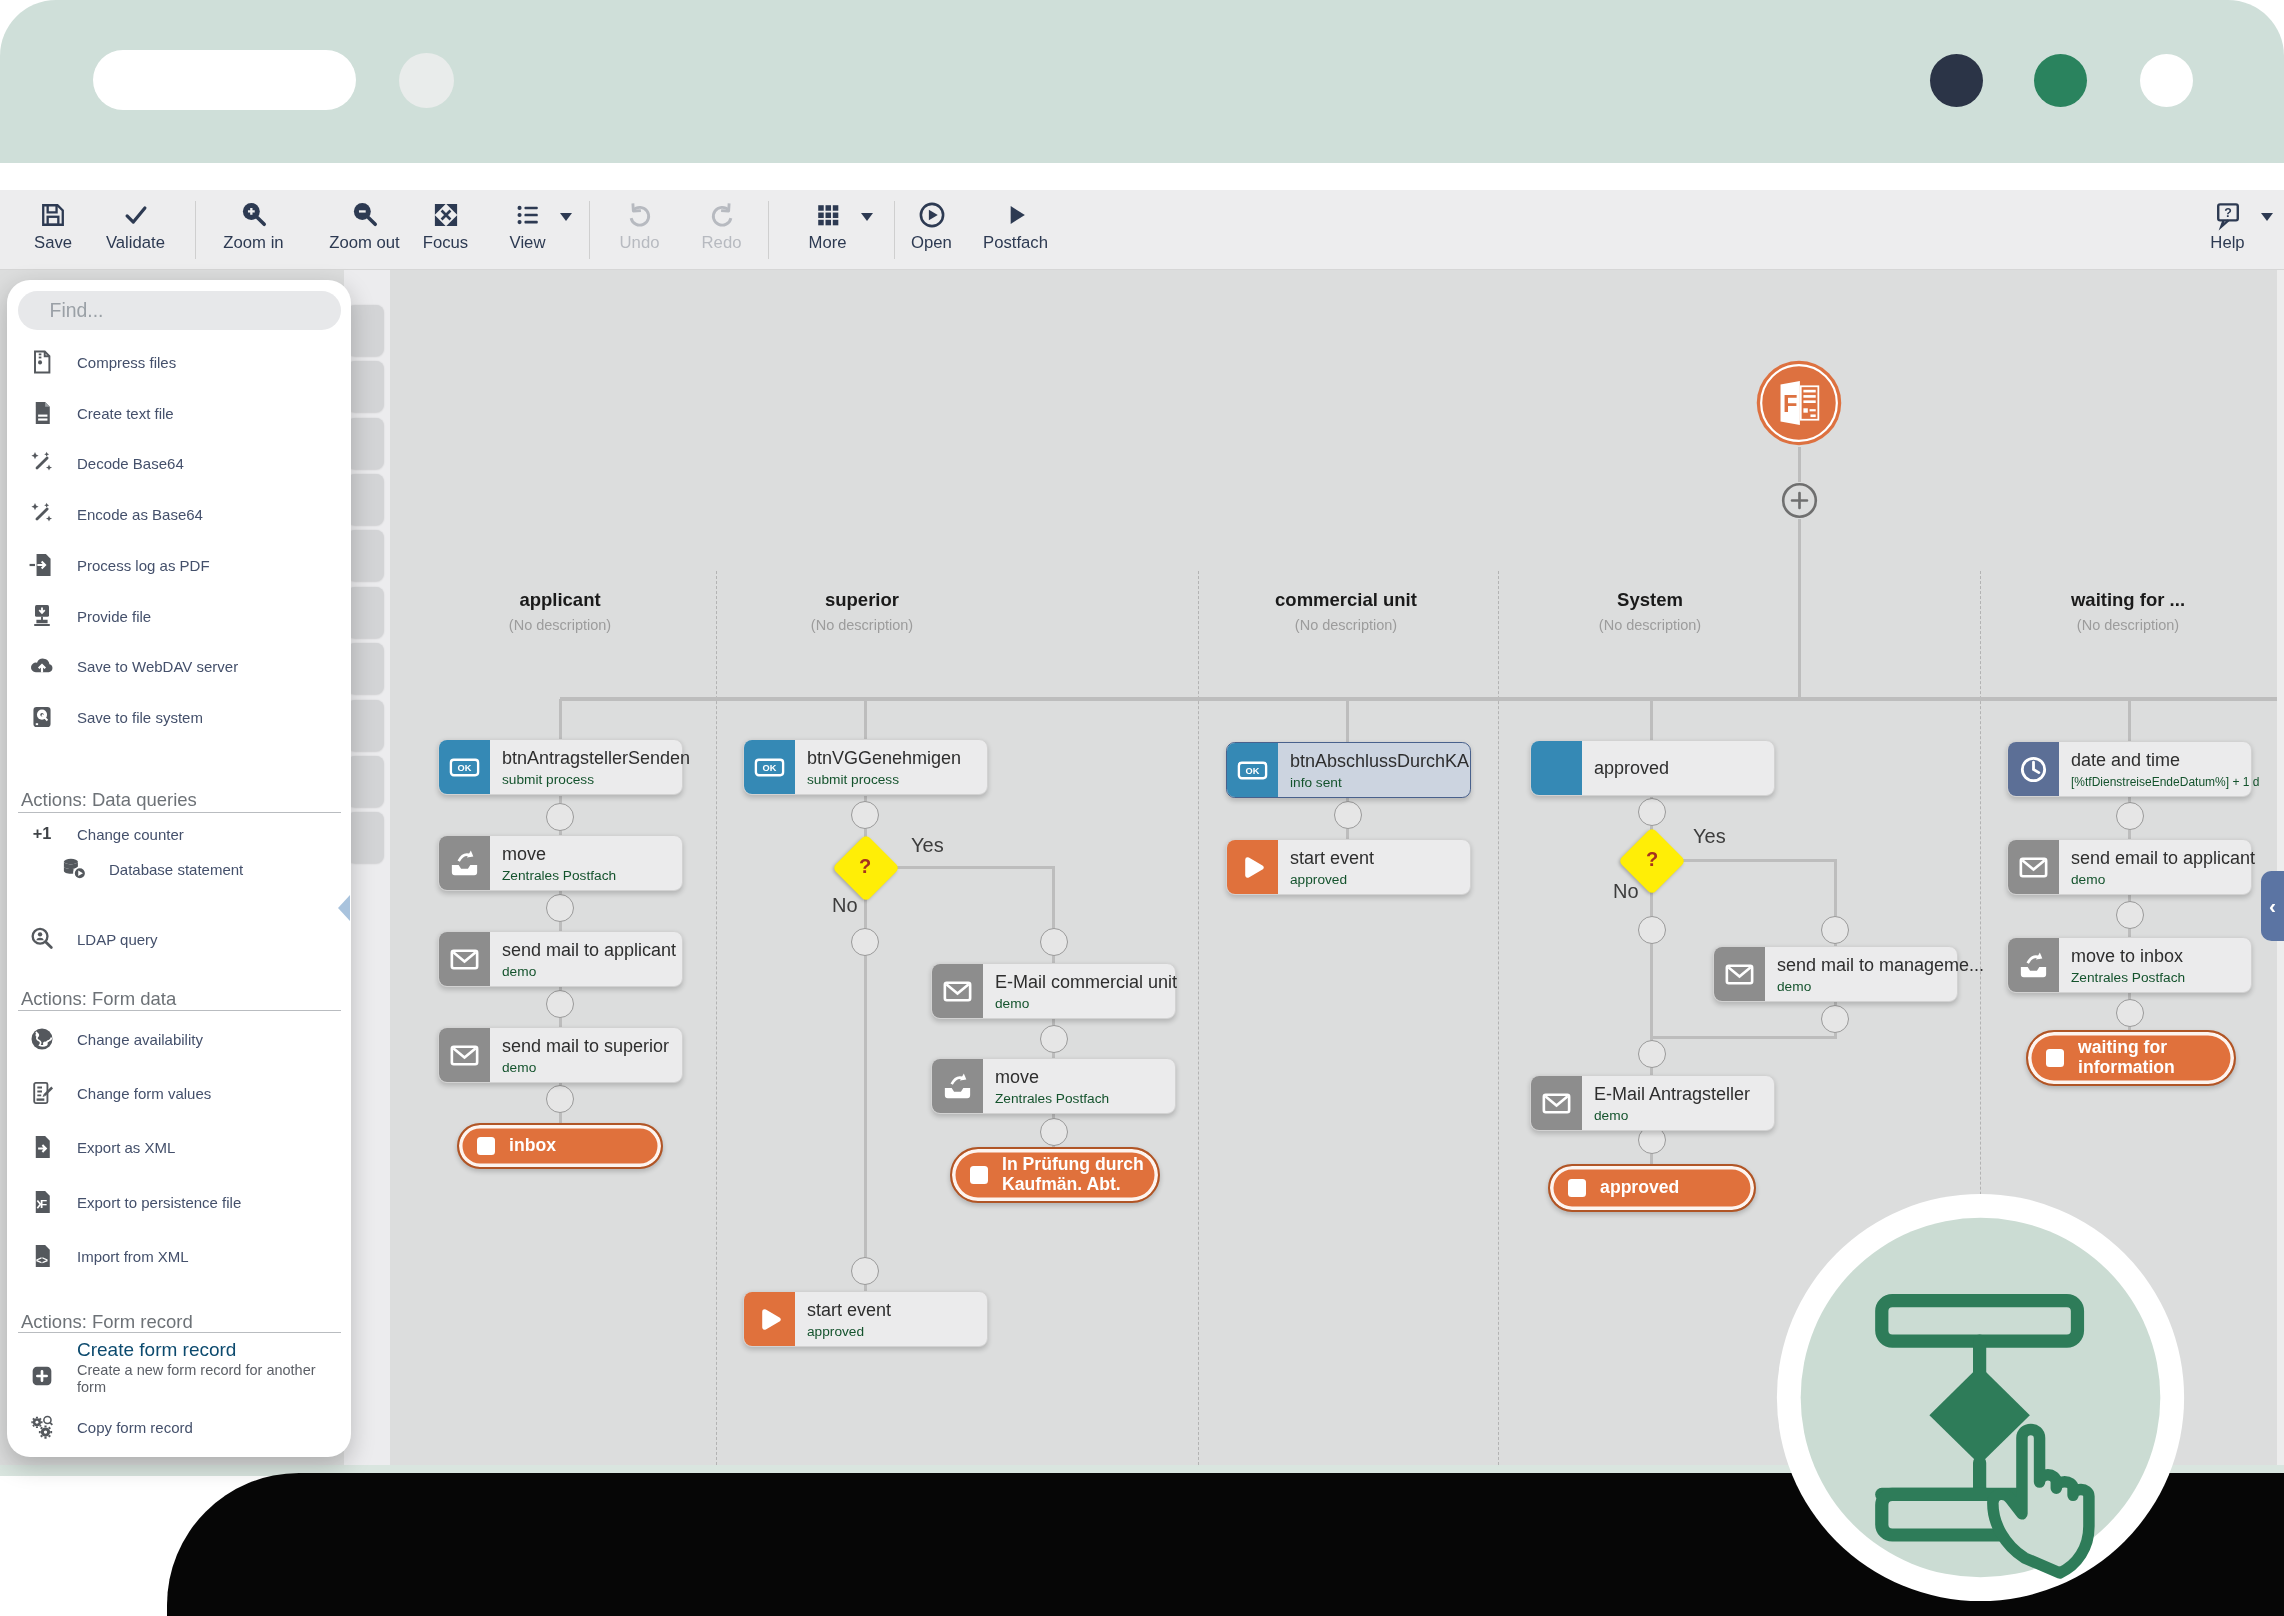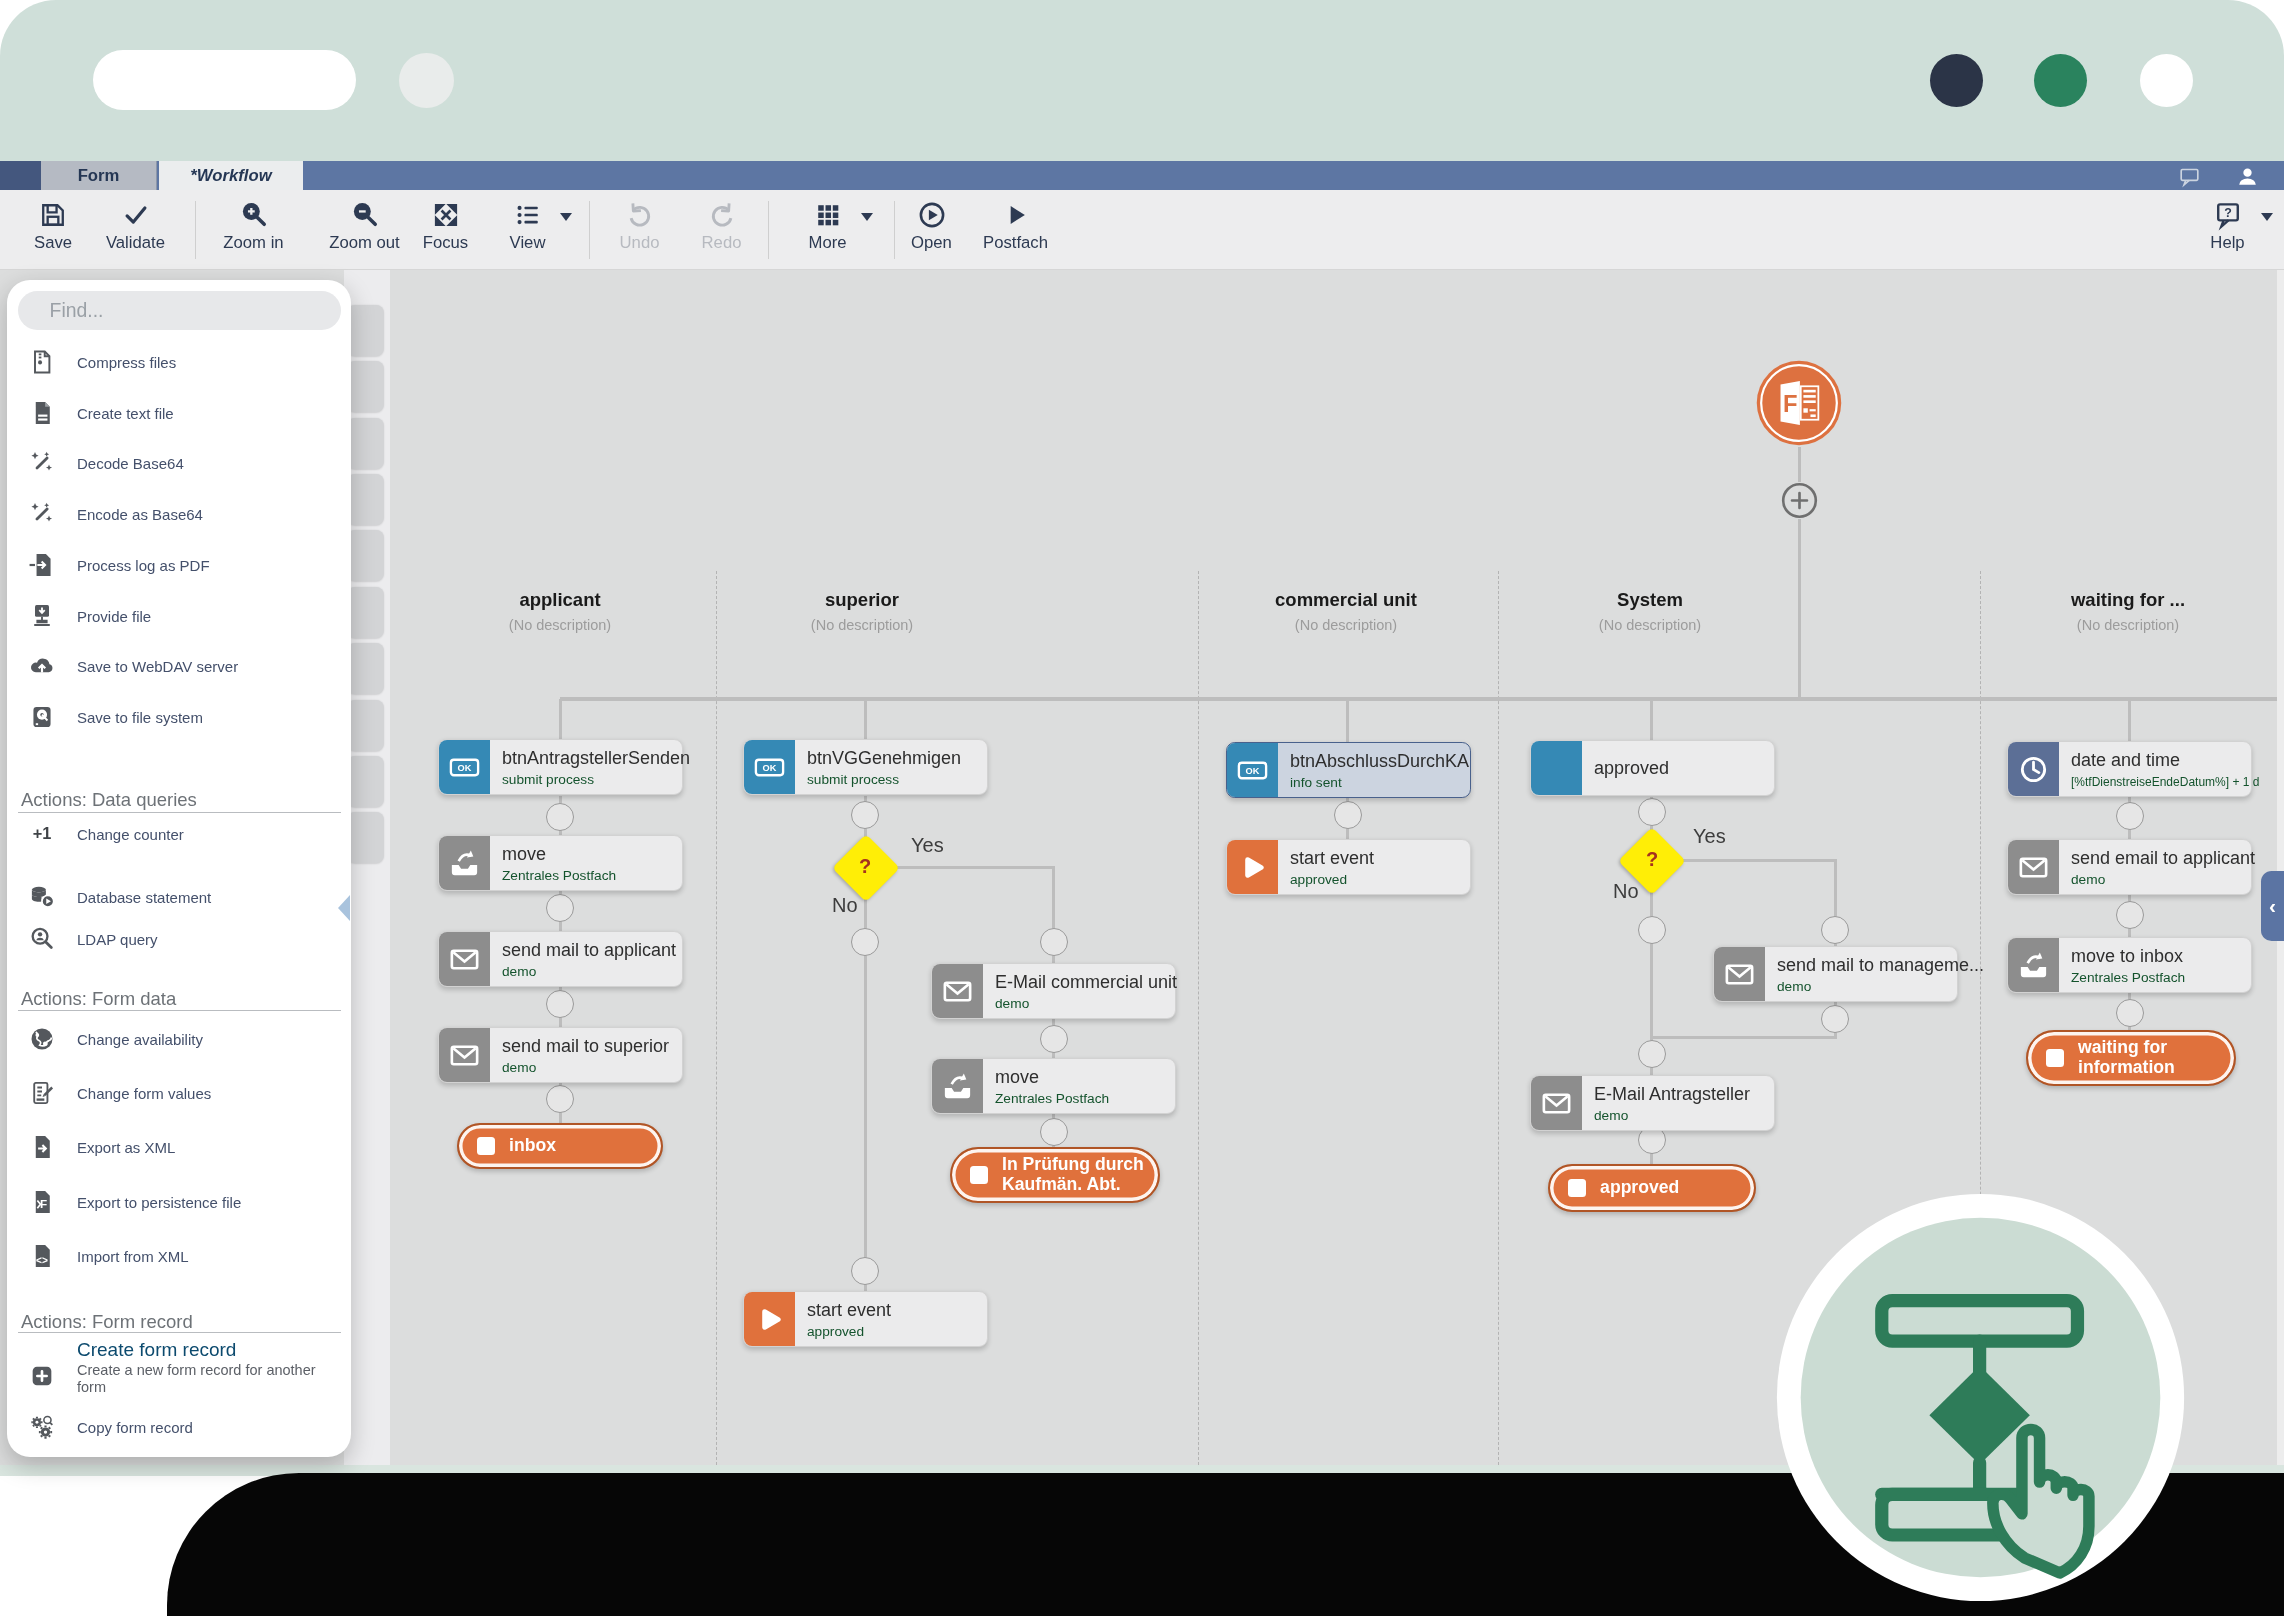--- a/index.html
+++ b/index.html
@@ -88,43 +88,20 @@
 <div id="stage">
 
   <div id="mintbar">
     <div id="addr-pill"></div>
     <div id="mint-circle"></div>
     <span class="tl-circle" style="left: 1930px; background: rgb(43, 52, 71);"></span>
     <span class="tl-circle" style="left: 2034px; background: rgb(42, 131, 94);"></span>
     <span class="tl-circle" style="left: 2140px; background: rgb(255, 255, 255);"></span>
   </div>
 
-  <div id="tabbar">
-    <div id="tab-left-block"></div>
-    <div class="tab" id="tab-form">
-        <span>Form</span>
-      </div>
-    <div class="tab" id="tab-workflow">
-        <span>*Workflow</span>
-      </div>
-    <span class="topbar-ic" style="left:2178px;">
-      <svg viewBox="0 0 36 36">
-          <g fill="none" stroke="#ccd4e0" stroke-width="2.6">
-            <rect x="5" y="7" width="26" height="17" rx="2"></rect>
-            <path d="M12,24 l-2.5,7 8,-7"></path>
-          </g>
-        </svg>
-    </span>
-    <span class="topbar-ic" style="left:2236px;">
-      <svg viewBox="0 0 36 36">
-          <circle cx="18" cy="12" r="6.5" fill="#fff"></circle>
-          <path d="M5,31 a13,10 0 0 1 26,0 z" fill="#fff"></path>
-        </svg>
-    </span>
-  </div>
 
   <div id="toolbar">
       <div class="tbtn" style="left: 10.6px;"><span><svg viewBox="0 0 36 36">
             <g fill="none" stroke="currentColor" stroke-width="2.6">
               <path d="M7,7 h16 l6,6 v16 H7 z"></path>
               <path d="M12,7 v8 h10 v-8"></path>
               <rect x="12" y="20" width="12" height="9"></rect>
             </g>
           </svg></span><div class="tlabel">Save</div></div>
       <div class="tbtn" style="left: 93px;"><span><svg viewBox="0 0 36 36">
@@ -557,21 +534,21 @@
           <div class="sb-label">Save to file system</div>
         </div>
         <div class="sb-header" style="top: 509px;">Actions: Data queries</div>
         <div class="sb-rule" style="top: 532px;"></div>
         <div class="sb-item" style="top: 531px;">
           <span class="sb-icon"><svg viewBox="0 0 36 36">
               <text x="18" y="25" text-anchor="middle" font-size="21" font-weight="bold" fill="#3f4347" font-family="sans-serif">+1</text>
             </svg></span>
           <div class="sb-label">Change counter</div>
         </div>
-        <div class="sb-item" style="top: 594px;">
+        <div class="sb-item" style="top: 566px; margin-left: 32px;">
           <span class="sb-icon"><svg viewBox="0 0 36 36">
               <g fill="#54585d">
                 <ellipse cx="14" cy="8.5" rx="9" ry="3.6"></ellipse>
                 <path d="M5,8.5 v6 c0,2 4,3.6 9,3.6 s9,-1.6 9,-3.6 v-6 c0,2 -4,3.6 -9,3.6 s-9,-1.6 -9,-3.6 z"></path>
                 <path d="M5,14.5 v6 c0,2 4,3.6 9,3.6 c1.2,0 2.4,-0.1 3.4,-0.3 v-6 c-1,0.2 -2.2,0.3 -3.4,0.3 c-5,0 -9,-1.6 -9,-3.6 z"></path>
               </g>
               <circle cx="25.5" cy="23.5" r="7.5" fill="#54585d" stroke="#fff" stroke-width="2"></circle>
               <path d="M23.5,20 L29.5,23.5 L23.5,27 z" fill="#fff"></path>
             </svg></span>
           <div class="sb-label">Database statement</div>

